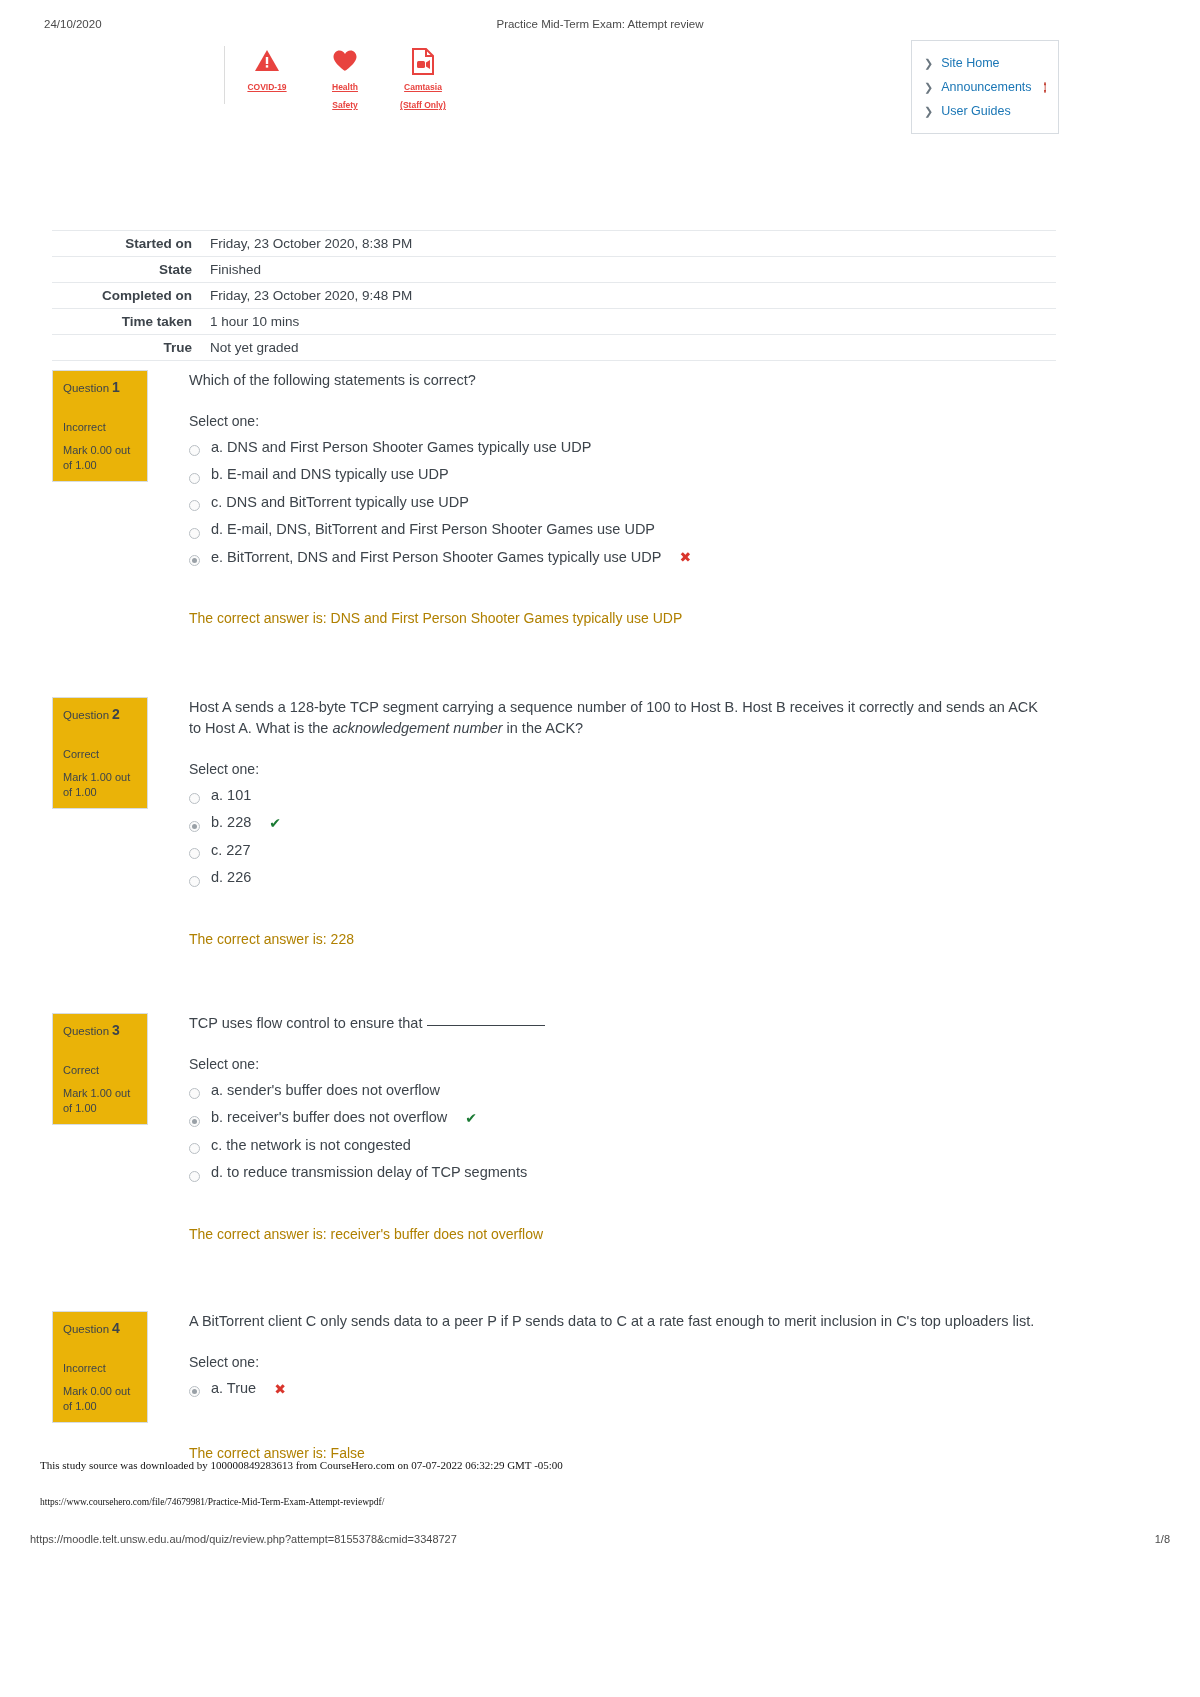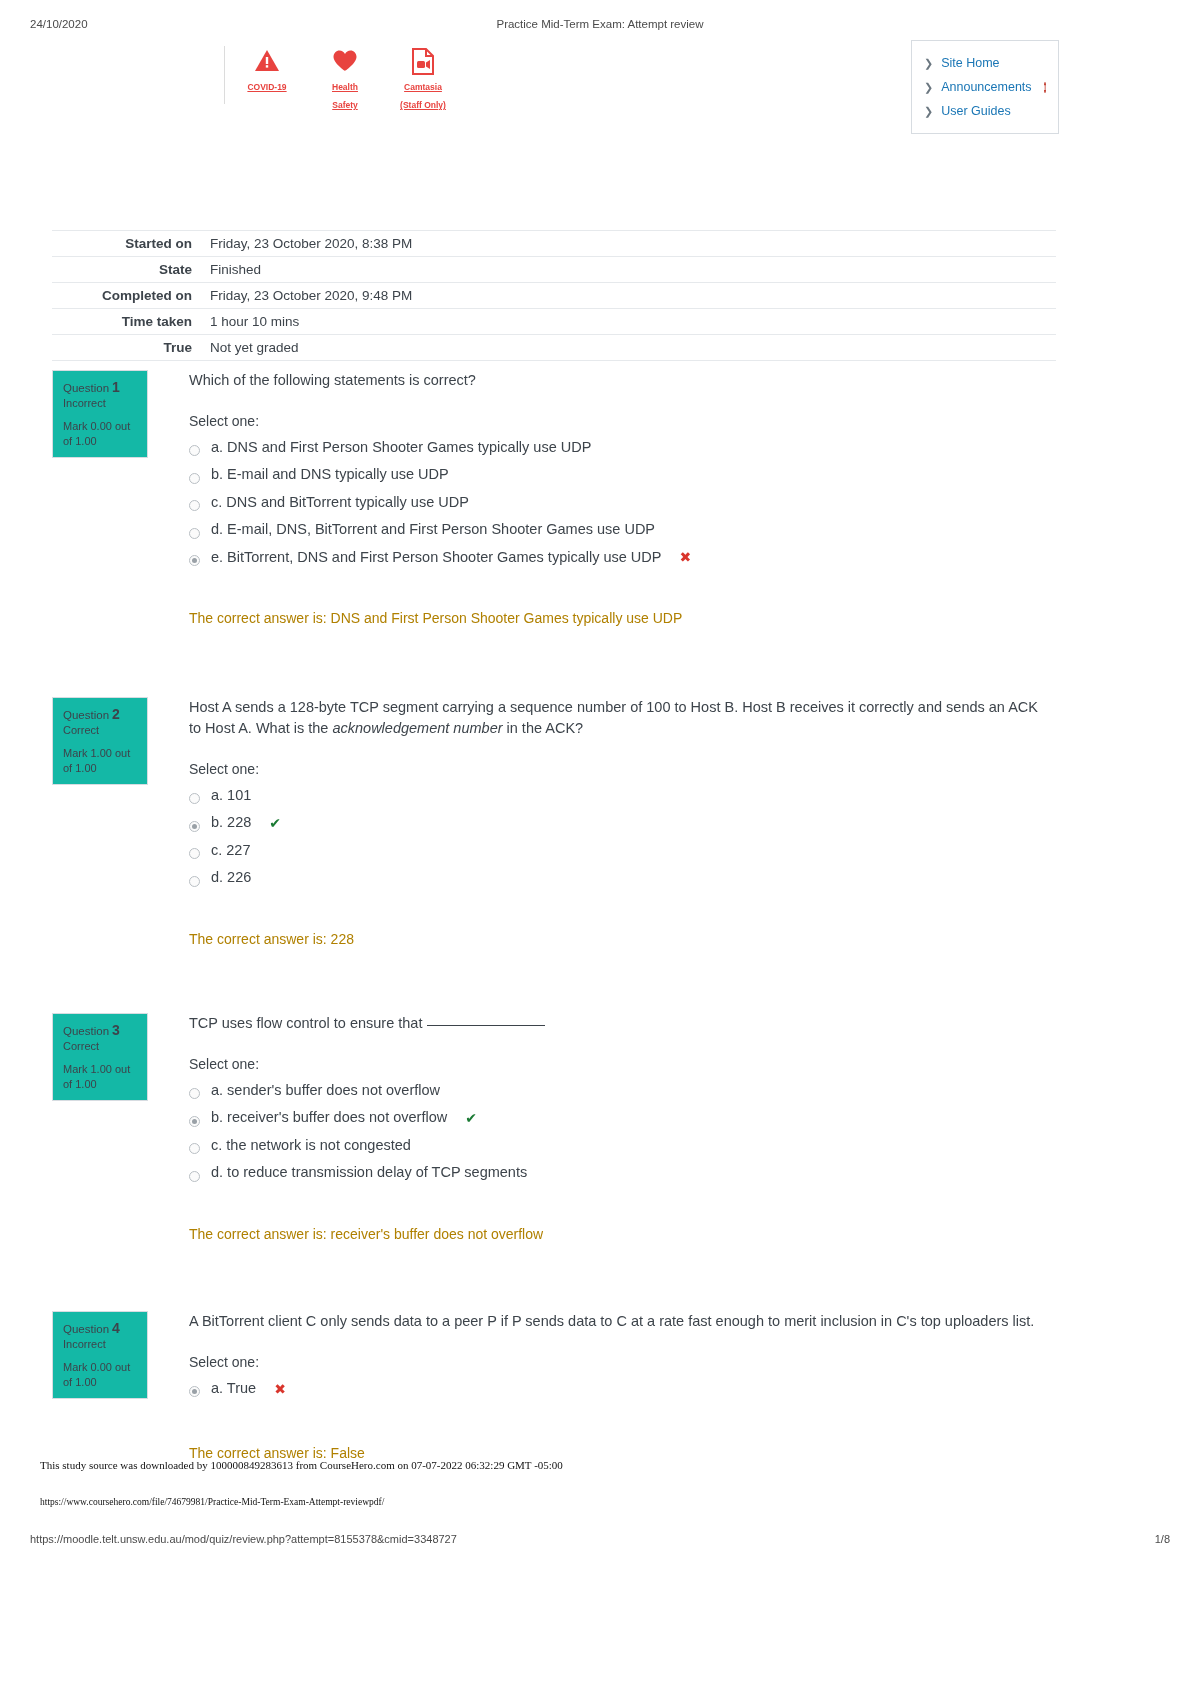--- a/index.html
+++ b/index.html
@@ -5,21 +5,21 @@
   html,body{margin:0;padding:0;}
   body{
     width:1200px;height:1697px;background:#ffffff;
     font-family:"Liberation Sans","DejaVu Sans",sans-serif;
     color:#3d444b;position:relative;overflow:hidden;
   }
   .page{position:relative;width:1200px;height:1697px;}
 
   
   .print-header{position:absolute;top:18px;left:0;width:1200px;height:18px;}
-  .ph-date{position:absolute;left:30px;top:0;font-size:11.5px;color:#4a4a4a;}
+  .ph-date{position:absolute;left:44px;top:0;font-size:11.5px;color:#4a4a4a;}
   .ph-title{position:absolute;left:0;top:0;width:1200px;text-align:center;font-size:11.5px;color:#4a4a4a;}
 
   
   .iconbar{position:absolute;left:224px;top:46px;display:flex;align-items:flex-start;gap:22px;
            border-left:1px solid #dcdcdc;padding-left:14px;height:58px;}
   .iconitem{width:56px;text-align:center;text-decoration:none;display:block;}
   .iconglyph{height:30px;display:flex;align-items:center;justify-content:center;}
   .iconlabel{margin-top:3px;font-size:8.5px;line-height:1.25;color:#e8433f;text-decoration:underline;font-weight:bold;}
 
   
@@ -39,24 +39,24 @@
 
   
   .summary{position:absolute;left:52px;top:230px;width:1004px;border-collapse:collapse;font-size:13.5px;}
   .summary tr{border-top:1px solid #e6e9ec;}
   .summary tr:last-child{border-bottom:1px solid #e6e9ec;}
   .summary th{text-align:right;font-weight:bold;color:#3d444b;padding:5px 10px 5px 0;width:140px;white-space:nowrap;margin-top:31px;}
   .summary td{text-align:left;padding:5px 0 5px 8px;color:#3d444b;}
 
   
   .q{position:absolute;left:52px;width:1004px;}
-  .qinfo{position:absolute;left:0;top:0;width:96px;border:1px solid #d7dce1;background:#14b8a6;padding:8px 10px;box-sizing:border-box;}
+  .qinfo{position:absolute;left:0;top:0;width:96px;border:1px solid #d7dce1;background:#eab308;padding:8px 10px;box-sizing:border-box;}
   .qnum{font-size:11.5px;color:#3d444b;}
   .qnum b{font-size:14px;font-weight:bold;margin-left:3px;}
-  .qstate{font-size:11px;color:#3d444b;margin-top:2px;}
+  .qstate{font-size:11px;color:#3d444b;margin-top:26px;}
   .qmark{font-size:11px;color:#3d444b;margin-top:10px;line-height:1.35;}
   .qbody{position:absolute;left:137px;top:0;width:860px;}
   .qtext{font-size:14.5px;line-height:1.45;color:#3d444b;}
   .qtext i{font-style:italic;}
   .selone{font-size:14px;color:#3d444b;margin-top:22px;}
   .opts{margin-top:6px;}
   .opt{display:flex;align-items:flex-end;gap:11px;margin-top:10px;font-size:14.5px;color:#3d444b;line-height:1.2;}
   .radio{width:11px;height:11px;border-radius:50%;border:1px solid #b9bfc4;background:#fbfbfb;flex:0 0 auto;margin-top:3px;box-sizing:border-box;}
   .radio.sel{background:#fbfbfb;position:relative;}
   .radio.sel::after{content:"";position:absolute;left:2px;top:2px;width:5px;height:5px;border-radius:50%;background:#9aa1a7;}

